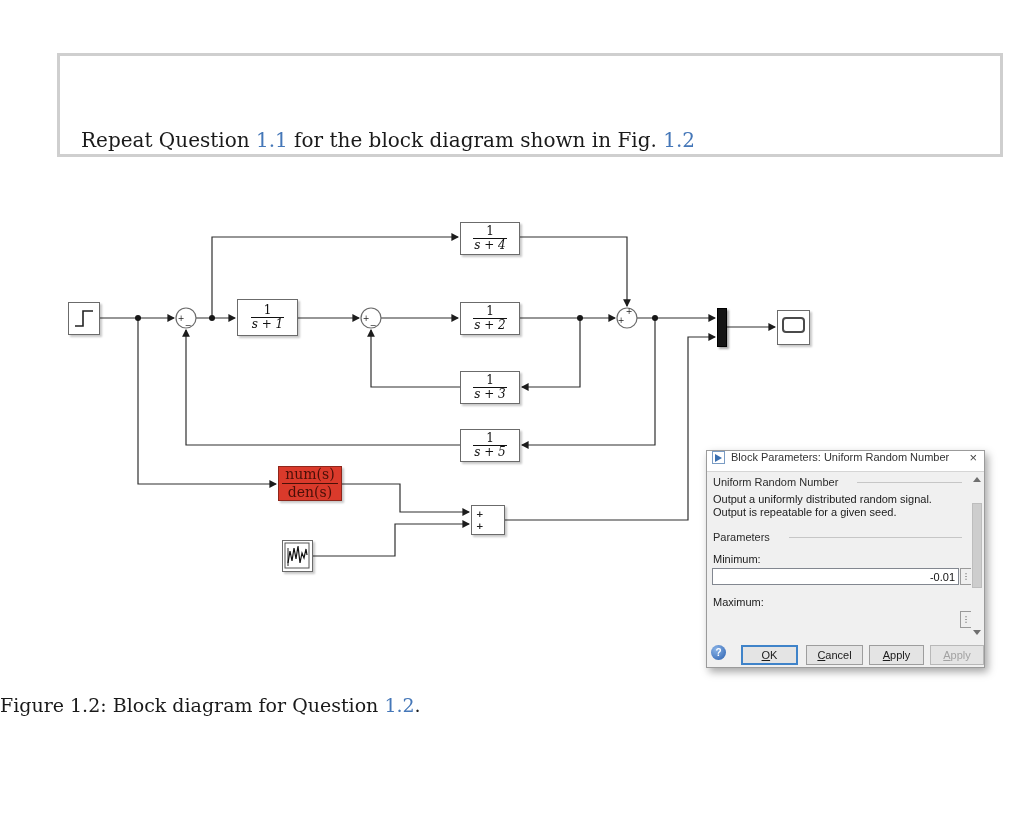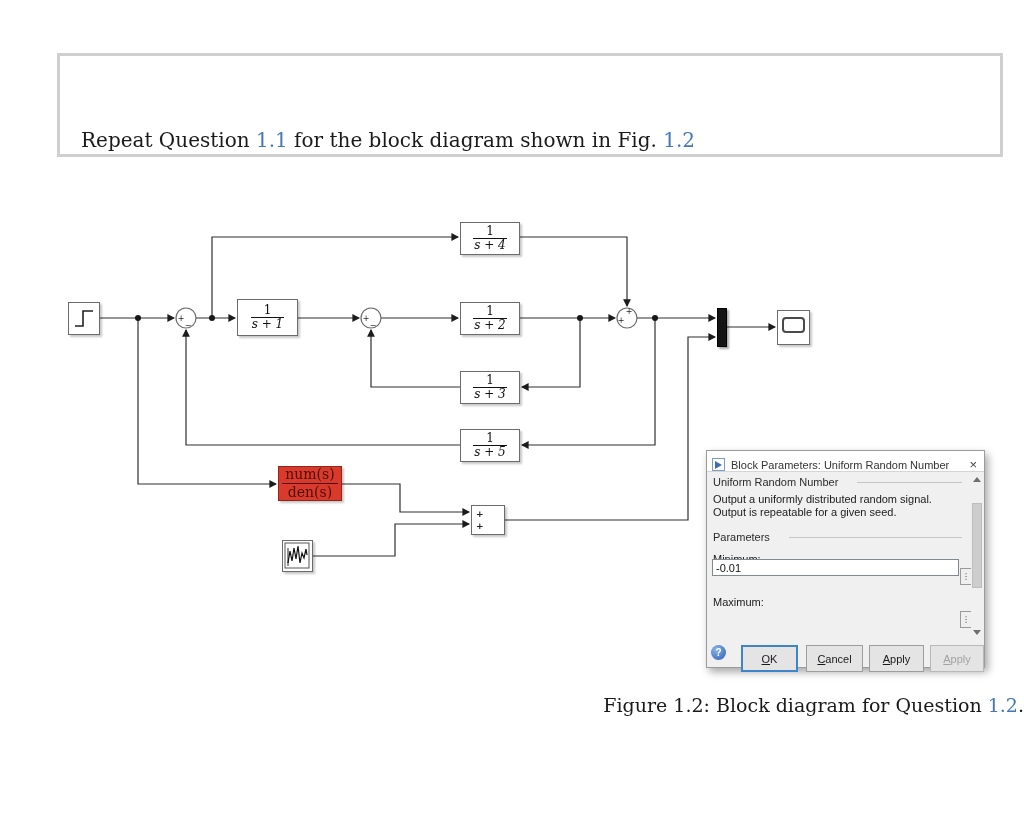--- a/index.html
+++ b/index.html
@@ -29,50 +29,50 @@
   .blk.red .frac .den{font-style:normal}
   .blk.mux{background:#141414;border:1px solid #000;box-shadow:1.5px 1.5px 2px rgba(0,0,0,.35)}
   .blk.adder span{position:absolute;left:4px;font:bold 9px "DejaVu Sans",sans-serif;color:#222;line-height:1}
   .blk.adder span.p1{top:4px}
   .blk.adder span.p2{top:16px}
 
   
   .dlg{position:absolute;left:706px;top:450px;width:279px;height:218px;background:#f0f0f0;
        border:1px solid #9b9b9b;box-shadow:3px 4px 8px rgba(0,0,0,.35);font-size:11px;color:#1a1a1a}
   .dlg .titlebar{position:absolute;left:0;top:0;width:100%;height:21px;background:#ffffff;border-bottom:1px solid #d5d5d5;
-       display:flex;align-items:flex-end}
+       display:flex;align-items:flex-start}
   .dlg .dicon{width:13px;height:13px;margin-left:5px;background:#fff;border:1px solid #7a9cc4;position:relative}
   .dlg .dicon::after{content:"";position:absolute;left:2px;top:2px;border-left:7px solid #3b6fb0;border-top:4px solid transparent;border-bottom:4px solid transparent}
   .dlg .dtitle{margin-left:6px;font-size:11px;color:#333}
   .dlg .dclose{margin-left:auto;margin-right:7px;font-size:13px;color:#444;cursor:pointer;background:none;border:none;line-height:1;font-family:"Liberation Sans",sans-serif}
   .group{position:absolute;left:6px;right:22px;display:flex;align-items:center;gap:19px;color:#2b2b2b}
   .group .gline{flex:1;height:1px;background:#c6c6c6;margin-top:1px}
   .dtext{position:absolute;left:6px;color:#1a1a1a}
   .dlabel{position:absolute;left:6px;color:#1a1a1a}
   .field{position:absolute;left:5px;width:247px;height:17px;border:1px solid #828790;background:#fff;
          font:11px "Liberation Sans",sans-serif;padding:0 3px;color:#111}
   .pbtn{position:absolute;left:253px;width:12px;height:17px;background:#efefef;border:1px solid #9a9a9a;
         font-size:8px;line-height:15px;text-align:center;color:#333;padding:0}
   .sbar{position:absolute;left:264px;top:22px;width:13px;height:166px;background:#f0f0f0}
   .sarrow{position:absolute;left:2px;width:0;height:0;border-left:4px solid transparent;border-right:4px solid transparent}
   .sarrow.up{top:4px;border-bottom:5px solid #6f6f6f}
   .sarrow.down{bottom:4px;border-top:5px solid #6f6f6f}
   .sthumb{position:absolute;left:1px;top:30px;width:10px;height:85px;background:#cdcdcd;border:1px solid #bdbdbd}
   .helpicon{position:absolute;left:4px;top:194px;width:15px;height:15px;border-radius:50%;
             background:radial-gradient(circle at 35% 30%,#8ab4e8,#2a5fae);color:#fff;font:bold 10px "Liberation Sans",sans-serif;
             text-align:center;line-height:15px;cursor:pointer}
-  .dbtn{position:absolute;top:194px;height:27px;background:#e4e4e4;border:1px solid #9d9d9d;
+  .dbtn{position:absolute;top:194px;height:20px;background:#e4e4e4;border:1px solid #9d9d9d;
         font:11px "Liberation Sans",sans-serif;color:#1a1a1a;cursor:pointer;padding:0}
   .dbtn span{display:block}
   .dbtn span::first-letter{text-decoration:underline}
   .dbtn.default{border:2px solid var(--accent-ok)}
   .dbtn.disabled{color:#a2a2a2;border-color:#b8b8b8}
 
   
-  .caption{position:absolute;left:0;top:694px;width:1024px;text-align:right;
+  .caption{position:absolute;left:0;top:694px;width:1024px;text-align:left;
            font:19px "DejaVu Serif",serif;color:#1a1a1a}
 </style>
 </head>
 <body>
 
 <div class="page">
 
   <div class="qbox"></div>
   <div class="qtext">
     <span>Repeat Question </span><a class="blue">1.1</a><span> for the block diagram shown in Fig. </span><a class="blue">1.2</a>
@@ -210,21 +210,21 @@
     </div>
     <div class="dtext" style="top:42px">Output a uniformly distributed random signal.</div>
     <div class="dtext" style="top:55px">Output is repeatable for a given seed.</div>
 
     <div class="group" style="top:80px">
       <span>Parameters</span>
         <span class="gline"></span>
     </div>
 
     <div class="dlabel" style="top:102px">Minimum:</div>
-    <input class="field" style="top: 108px;" value="-0.01">
+    <input class="field" style="top: 117px; text-align: right;" value="-0.01">
     <button class="pbtn" style="top:117px">⋮</button>
 
     <div class="dlabel" style="top:145px">Maximum:</div>
     <button class="pbtn" style="top:160px">⋮</button>
 
     <div class="sbar">
       <div class="sarrow up"></div>
       <div class="sthumb"></div>
       <div class="sarrow down"></div>
     </div>

